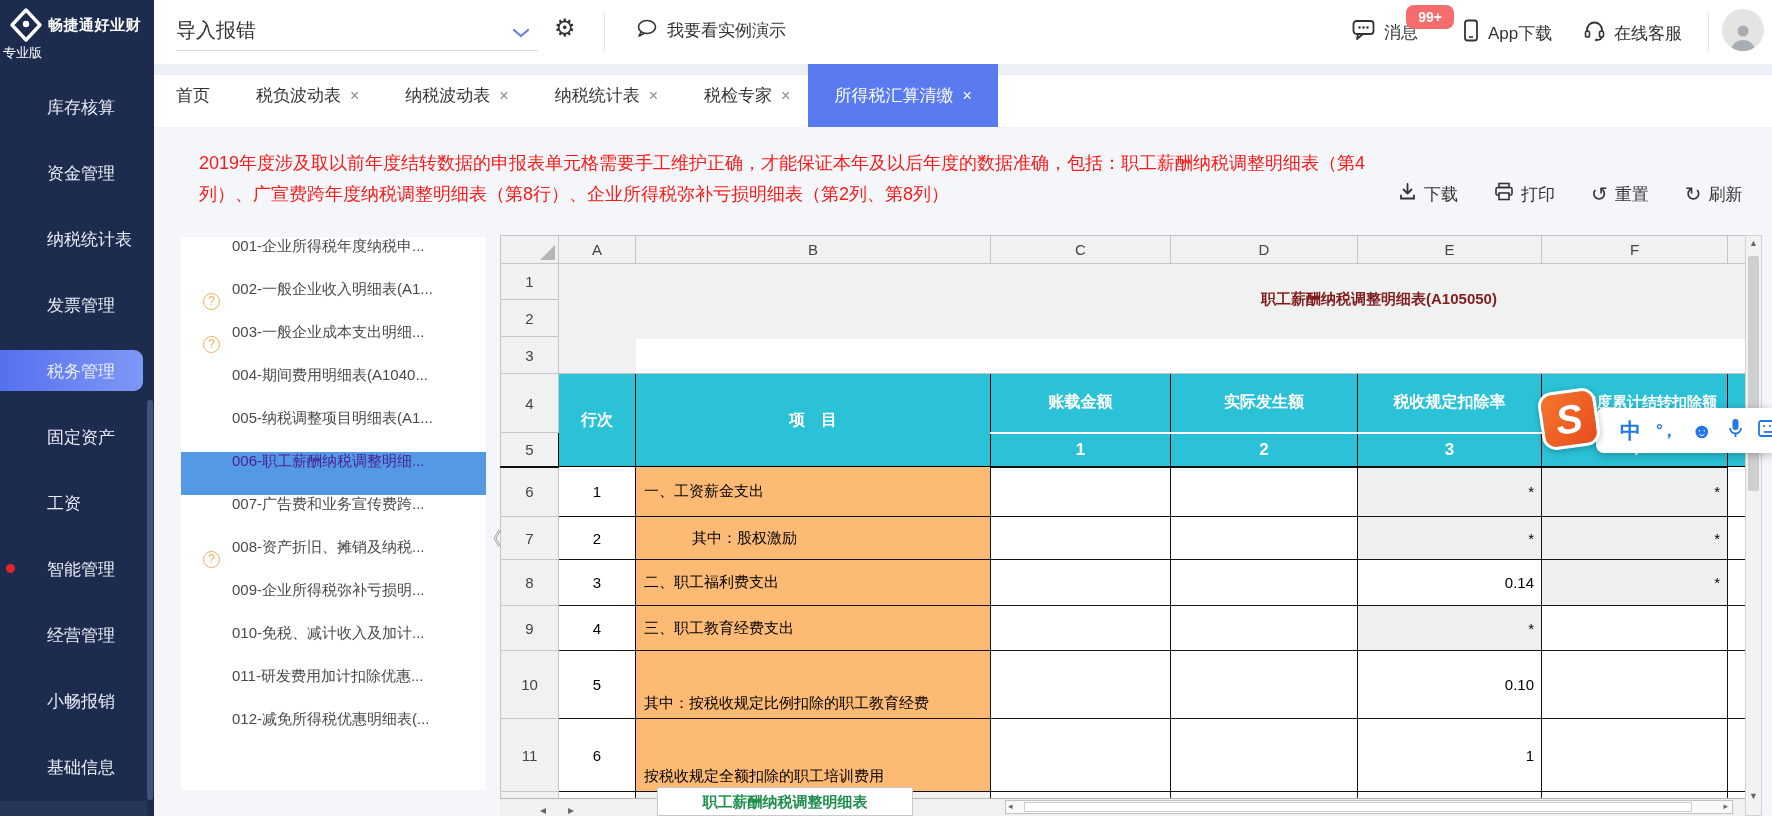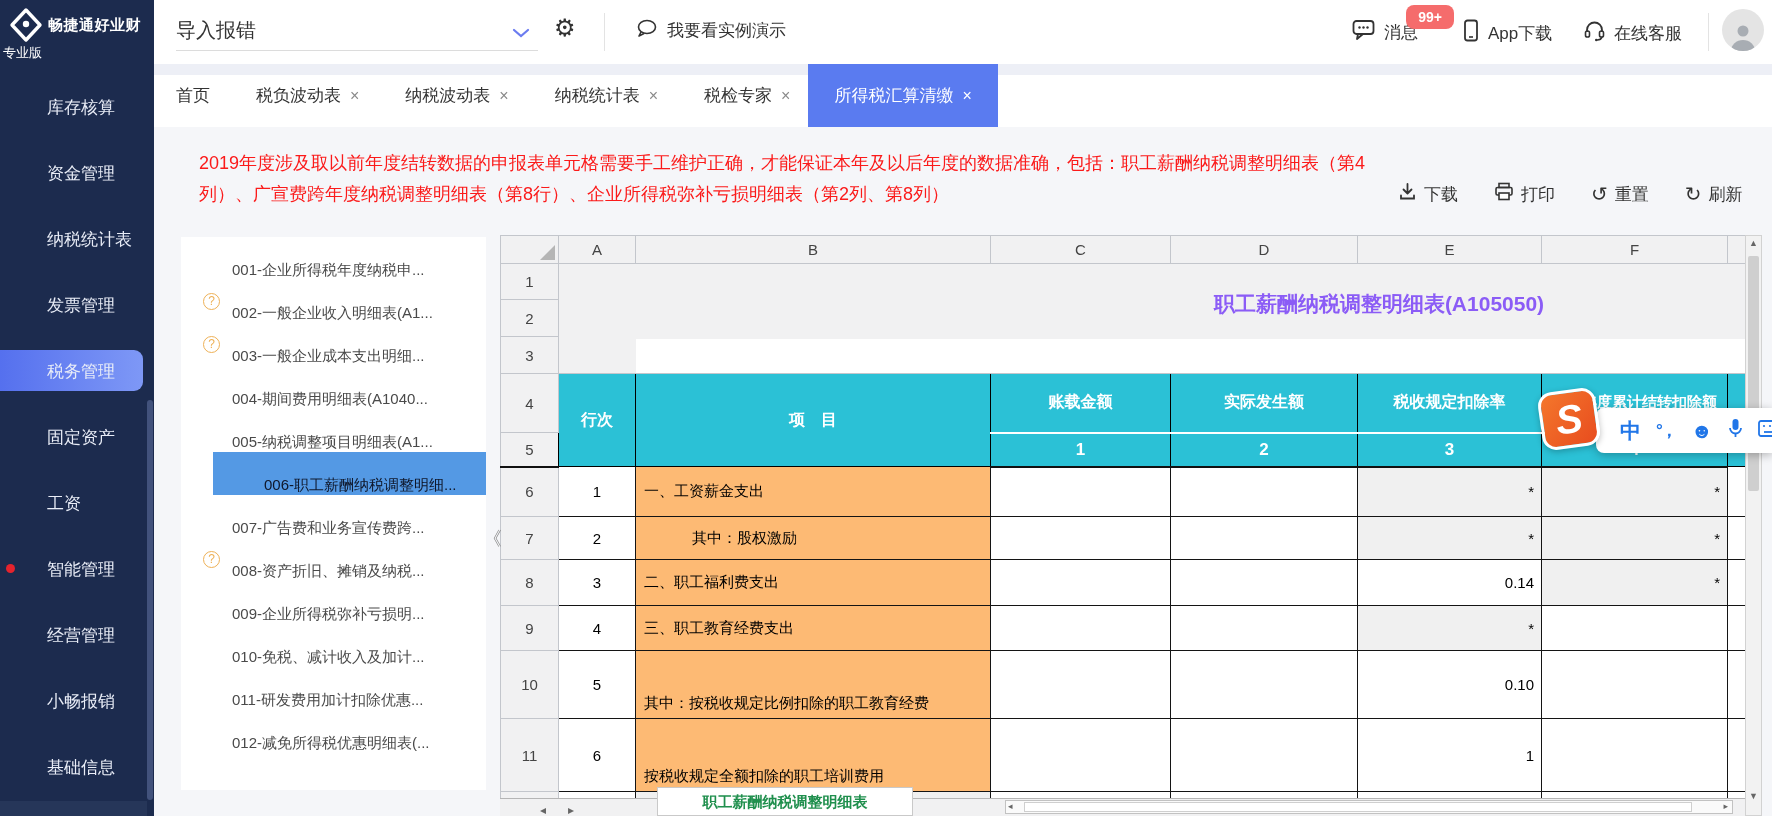--- a/index.html
+++ b/index.html
@@ -49,36 +49,36 @@
   .tab.active .x { color:#fff; }
 
   
   .warning { position:absolute; left:199px; top:148px; width:1190px; font-size:18px; line-height:31px; color:#fb1a1a; }
   .actions { position:absolute; left:1398px; top:182px; display:flex; gap:36px; font-size:17px; color:#333; }
   .action { display:flex; align-items:center; gap:7px; cursor:pointer; white-space:nowrap; }
   .action .uicon { font-size:20px; line-height:1; }
 
   
   .report-list { position:absolute; left:181px; top:237px; width:305px; height:553px; background:#fff; }
-  .rl-item { position:relative; height:43px; display:flex; align-items:flex-end; padding-left:51px; font-size:15px; color:#4a4a4a;
+  .rl-item { position:relative; height:43px; display:flex; align-items:flex-start; padding-left:51px; font-size:15px; color:#4a4a4a;
              white-space:nowrap; overflow:hidden; cursor:pointer; }
-  .rl-item.sel { background:#5499e4; color:#0f172a;margin-left:32px; }
+  .rl-item.sel { background:#5499e4; color:#4c1d95; }
   .rl-item .help { position:absolute; left:22px; top:13px; width:17px; height:17px; border:1px solid #eeb157; color:#eeb157;
                    border-radius:50%; font-size:12px; line-height:15px; text-align:center; }
   .collapse { position:absolute; left:483px; top:526px; font-size:19px; color:#8b8b8b; cursor:pointer; z-index:5; }
 
   
   .sheet { position:absolute; left:500px; top:235px; z-index:1; }
   table.grid { border-collapse:collapse; table-layout:fixed; width:1245px; }
   .grid td { overflow:hidden; }
   td.gh { background:#f1f1f2; border:1px solid #c3c6cc; color:#444; font-size:15px; text-align:center; }
   td.corner { position:relative; }
   td.corner::after { content:""; position:absolute; right:3px; bottom:3px; border-left:15px solid transparent; border-bottom:15px solid #b5b5b5; }
   td.merged { background:#f1f1f2; border:1px solid #c3c6cc; position:relative; }
-  .sheet-title { position:absolute; left:480px; top:26px; width:680px; text-align:center; font-size:21px; font-weight:bold; color:#8b5cf6; }
+  .sheet-title { position:absolute; left:480px; top:26px; width:680px; text-align:center; font-size:15px; font-weight:bold; color:#7f1d1d; }
   .row3-band { position:absolute; left:77px; right:0; top:75px; height:35px; background:#fff; }
   td.teal { background:#2bc1d6; color:#fff; font-weight:bold; font-size:16px; text-align:center; border:1px solid #000; }
   td.tbb { border-bottom:2px solid #fff;text-align:center; }
   td.tnum { font-size:17px; border-top:none; }
   tr.r5 td { border-bottom:2px solid #111; }
   td.body { border:1px solid #141414; font-size:15px; color:#000; }
   td.white { background:#fff; }
   td.grey { background:#f0f0f0; }
   td.item { background:#fdba74; font-weight:normal; padding-left:8px; }
   td.item.ind { padding-left:56px;margin-top:20px; }

